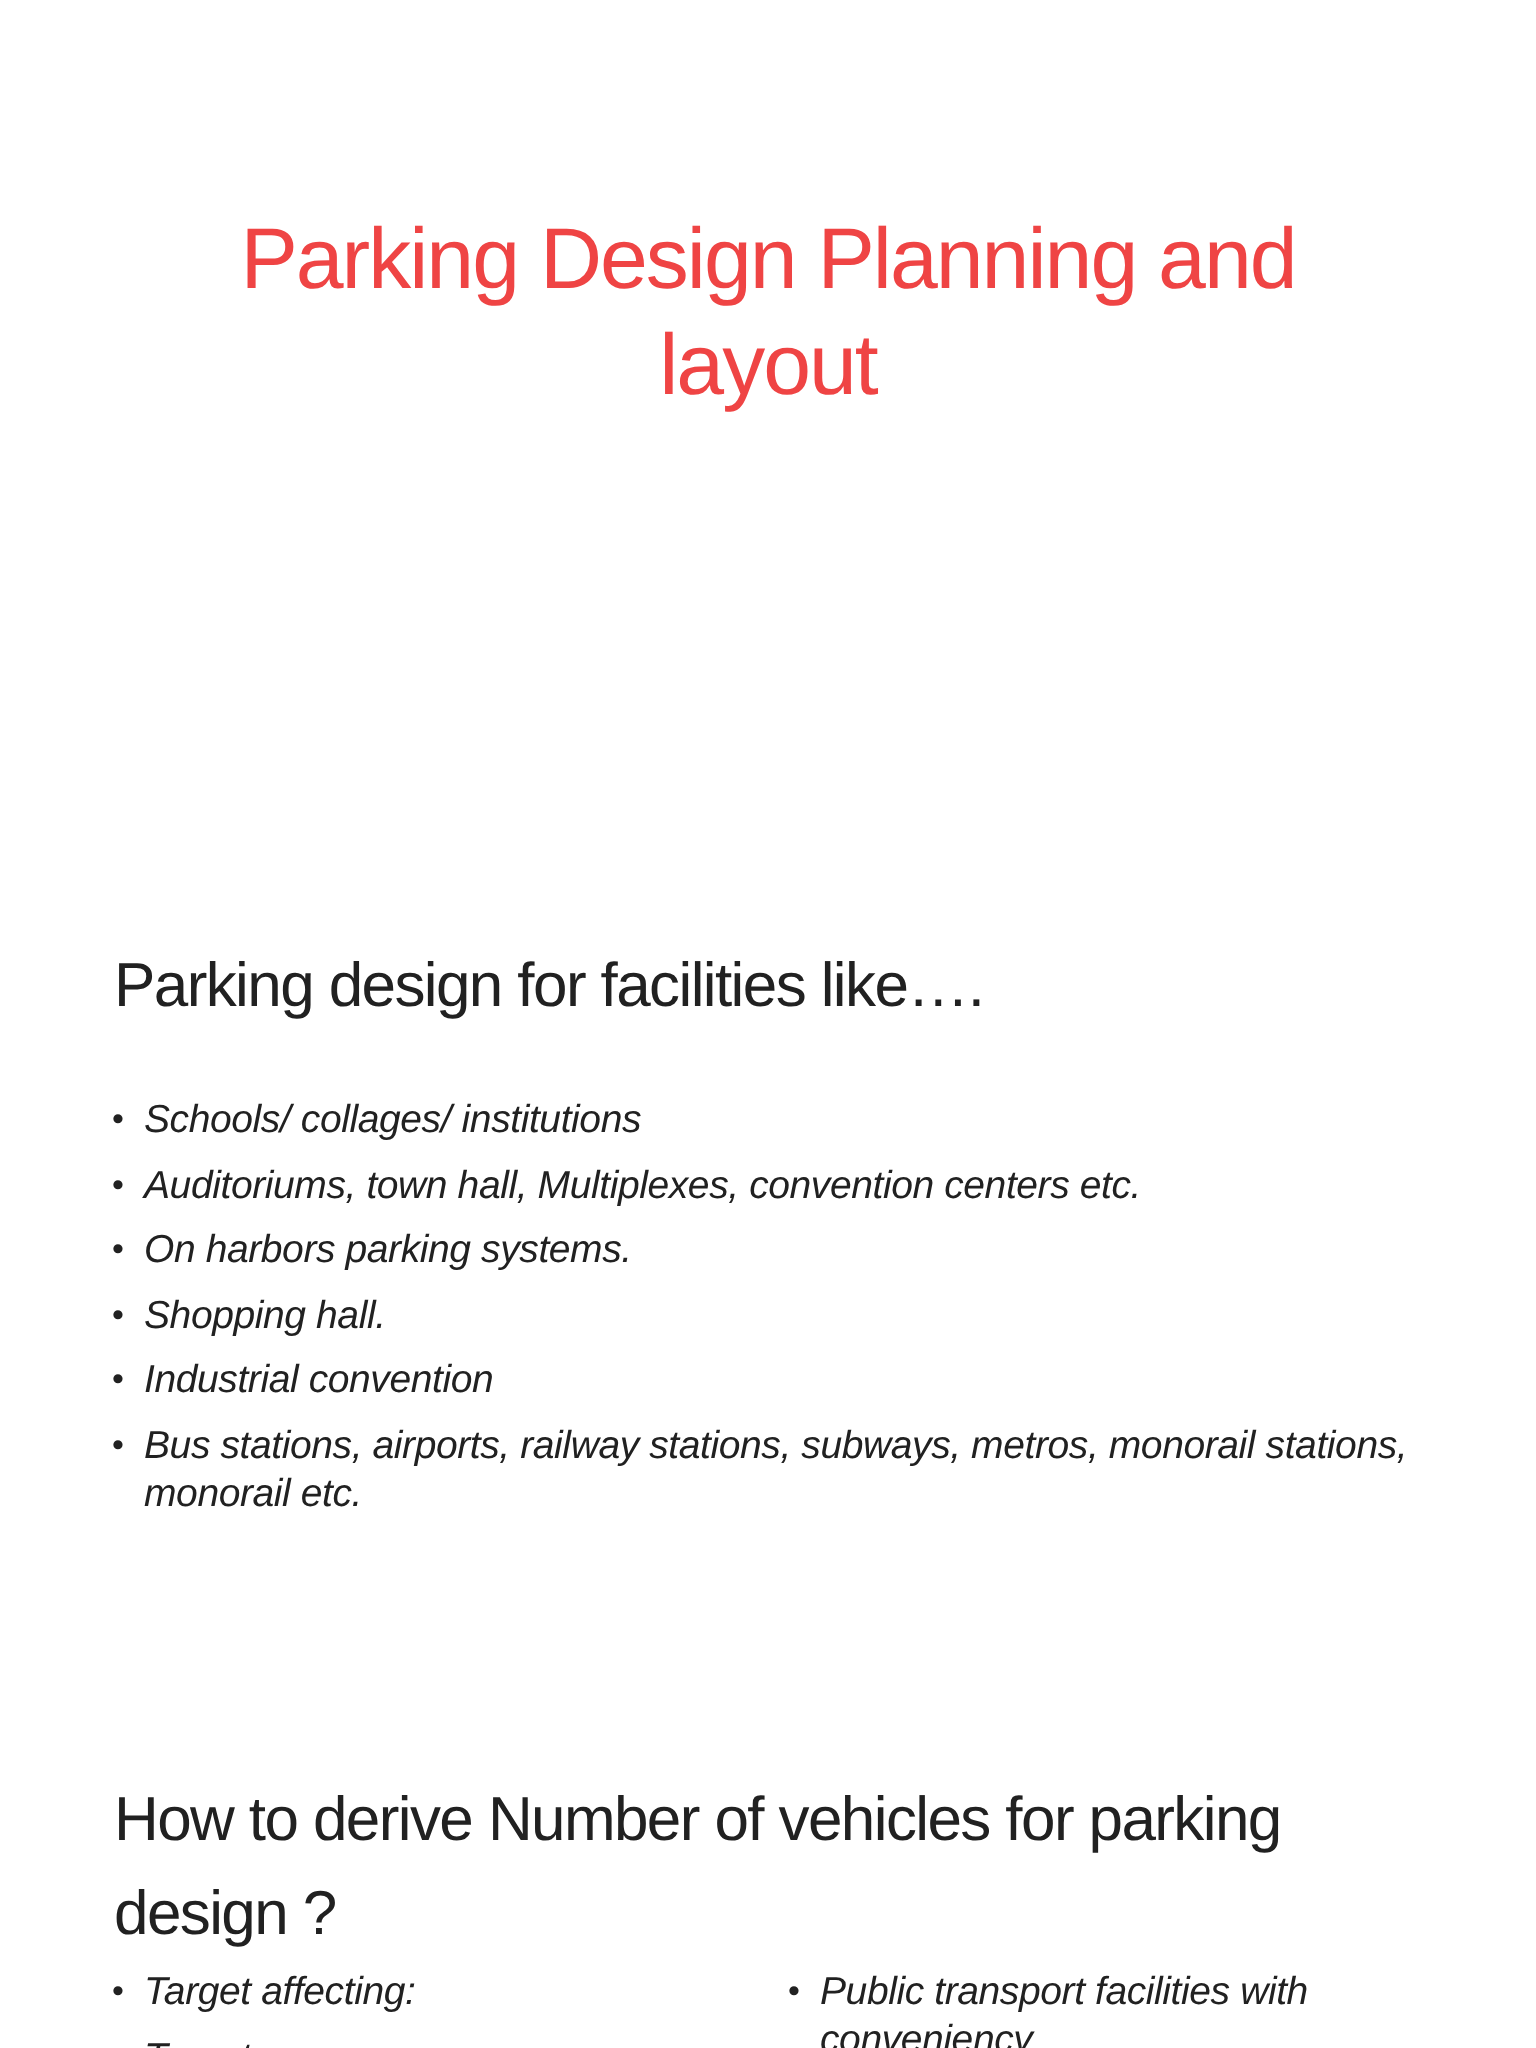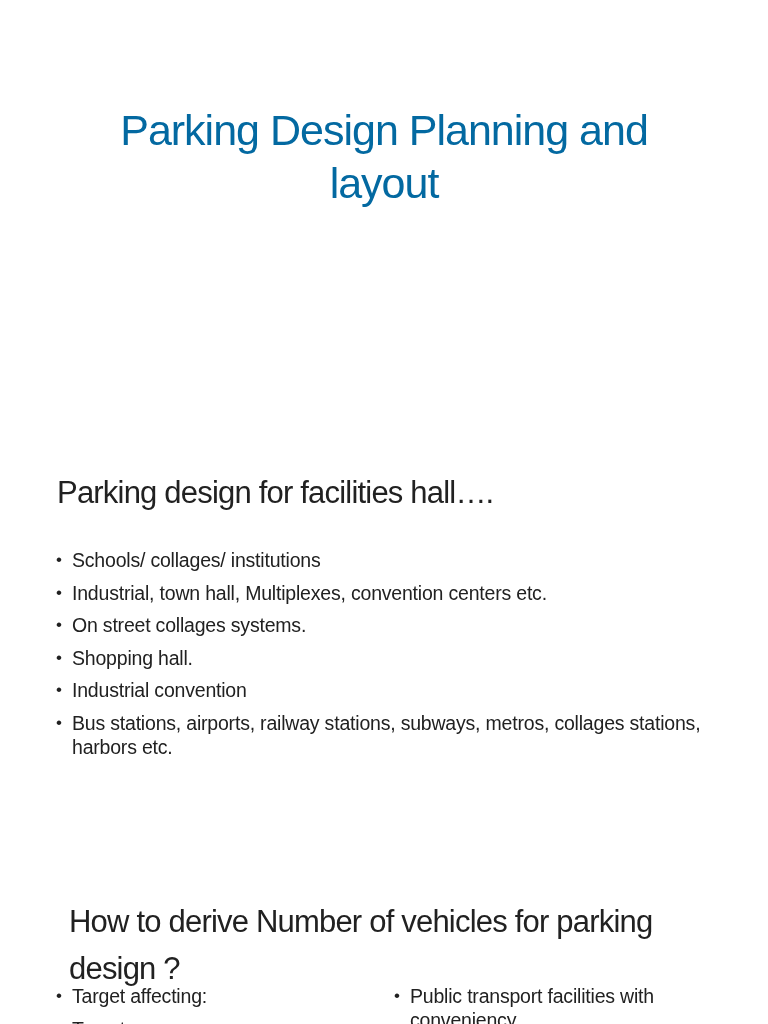--- a/index.html
+++ b/index.html
@@ -26,21 +26,21 @@
     position: absolute;
     top: 104px;
     left: 84px;
     width: 600px;
     margin: 0;
     text-align: center;
     font-size: 43px;
     line-height: 53px;
     font-weight: 300;
     letter-spacing: -1px;
-    color: #0369a1;
+    color: #ef4444;
   }
 
   
   .facilities-heading {
     position: absolute;
     top: 473px;
     left: 57px;
     width: 660px;
     margin: 0;
     font-size: 31px;
@@ -71,29 +71,30 @@
     color: #212121;
   }
   ul.bullet-list li:last-child { margin-bottom: 0; }
   ul.bullet-list .marker {
     flex: 0 0 16px;
     font-size: 17px;
     line-height: 24px;
   }
   ul.bullet-list .txt {
     flex: 1 1 auto;
+    font-style: italic;
   }
 
   
   .vehicles-heading {
     position: absolute;
     top: 886px;
     left: 57px;
     width: 660px;
-    margin: 12px;
+    margin: 0;
     font-size: 31px;
     line-height: 47px;
     font-weight: 300;
     letter-spacing: -0.8px;
     color: #212121;
   }
   .col-left {
     position: absolute;
     top: 984px;
     left: 56px;
@@ -106,46 +107,46 @@
     width: 330px;
   }
 </style>
 </head>
 <body>
 
 <div class="page">
 
   <h1 class="title-slide-title">Parking Design Planning and layout</h1>
 
-  <h2 class="facilities-heading">Parking design for facilities hall….</h2>
+  <h2 class="facilities-heading">Parking design for facilities like….</h2>
 
   <ul class="bullet-list facilities-list">
     <li>
       <span class="marker">•</span>
       <span class="txt">Schools/ collages/ institutions</span>
     </li>
     <li>
       <span class="marker">•</span>
-      <span class="txt">Industrial, town hall, Multiplexes, convention centers etc.</span>
+      <span class="txt">Auditoriums, town hall, Multiplexes, convention centers etc.</span>
     </li>
     <li>
       <span class="marker">•</span>
-      <span class="txt">On street collages systems.</span>
+      <span class="txt">On harbors parking systems.</span>
     </li>
     <li>
       <span class="marker">•</span>
       <span class="txt">Shopping hall.</span>
     </li>
     <li>
       <span class="marker">•</span>
       <span class="txt">Industrial convention</span>
     </li>
     <li>
       <span class="marker">•</span>
-      <span class="txt">Bus stations, airports, railway stations, subways, metros, collages stations, harbors etc.</span>
+      <span class="txt">Bus stations, airports, railway stations, subways, metros, monorail stations, monorail etc.</span>
     </li>
   </ul>
 
   <h2 class="vehicles-heading">How to derive Number of vehicles for parking design ?</h2>
 
   <ul class="bullet-list col-left">
     <li>
       <span class="marker">•</span>
       <span class="txt">Target affecting:</span>
     </li>

